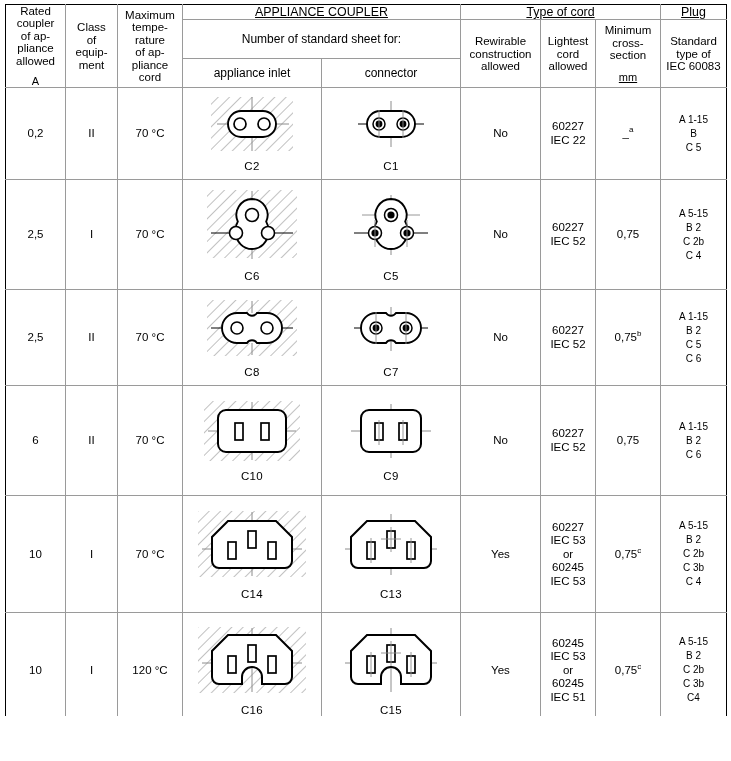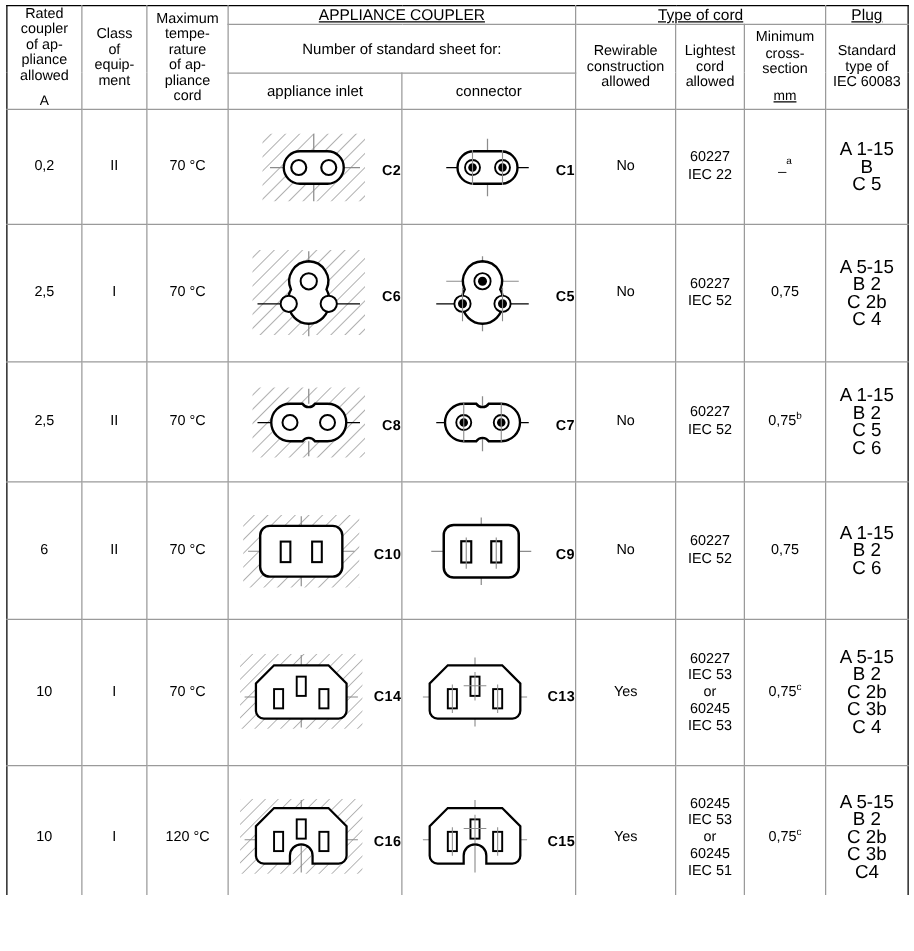--- a/index.html
+++ b/index.html
@@ -12,24 +12,24 @@
   .ob-b{border-bottom:1.6px solid #000 !important;}
   .ob-l{border-left:1.6px solid #000 !important;}
   .ob-r{border-right:1.6px solid #000 !important;}
   .hdr-cell{font-weight:bold;font-size:11.5px;line-height:12.4px;padding:3px 1px;}
   .hdr-span{font-weight:bold;font-size:12.4px;padding:6px 2px;text-decoration:underline;}
   .hdr-sub{font-weight:bold;font-size:12px;padding:5px 2px;}
   .hdr-unit{font-weight:normal;font-size:11px;display:block;margin-top:9px;text-decoration:underline;}
   .unitA{font-weight:normal;font-size:11px;display:block;margin-top:8px;}
   .cell{font-size:11.5px;line-height:13.5px;}
   .cell .ml{display:block;}
-  .cellplug{font-size:15px;line-height:14px;text-align:left;padding-left:12px;}
+  .cellplug{font-size:10px;line-height:14px;text-align:left;padding-left:12px;}
   .cellplug .ml{display:block;}
   sup{font-size:8px;vertical-align:super;line-height:0;}
-  .figwrap{display:flex;align-items:center;justify-content:flex-end;font-weight:bold;}
+  .figwrap{display:flex;flex-direction:column;align-items:center;justify-content:space-between;}
   .figcap{font-size:11.5px;margin-top:7px;letter-spacing:.3px;}
   .drawcell{padding:8px 0 6px 0;}
   svg{display:block;}
 </style>
 </head>
 <body>
 
 <div class="sheet">
 
 <svg width="0" height="0" style="position:absolute" aria-hidden="true">

